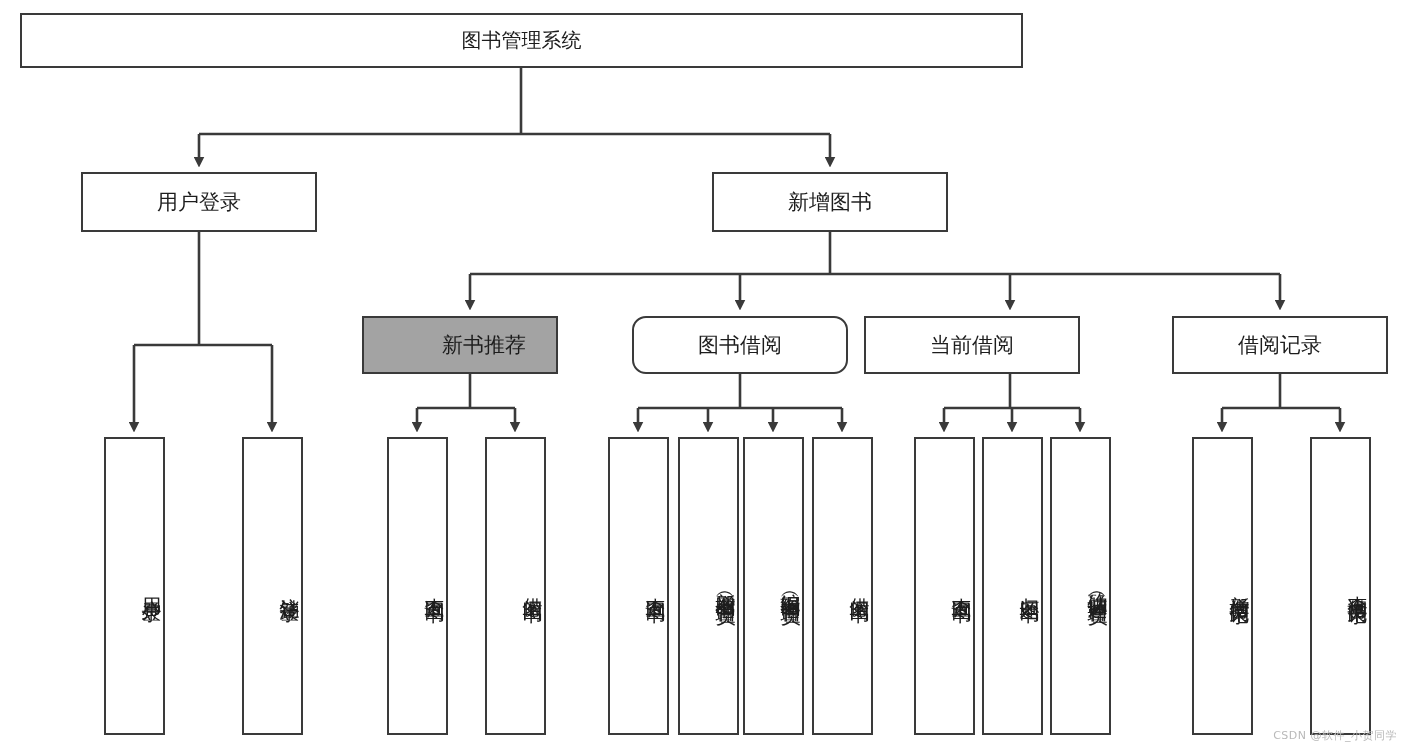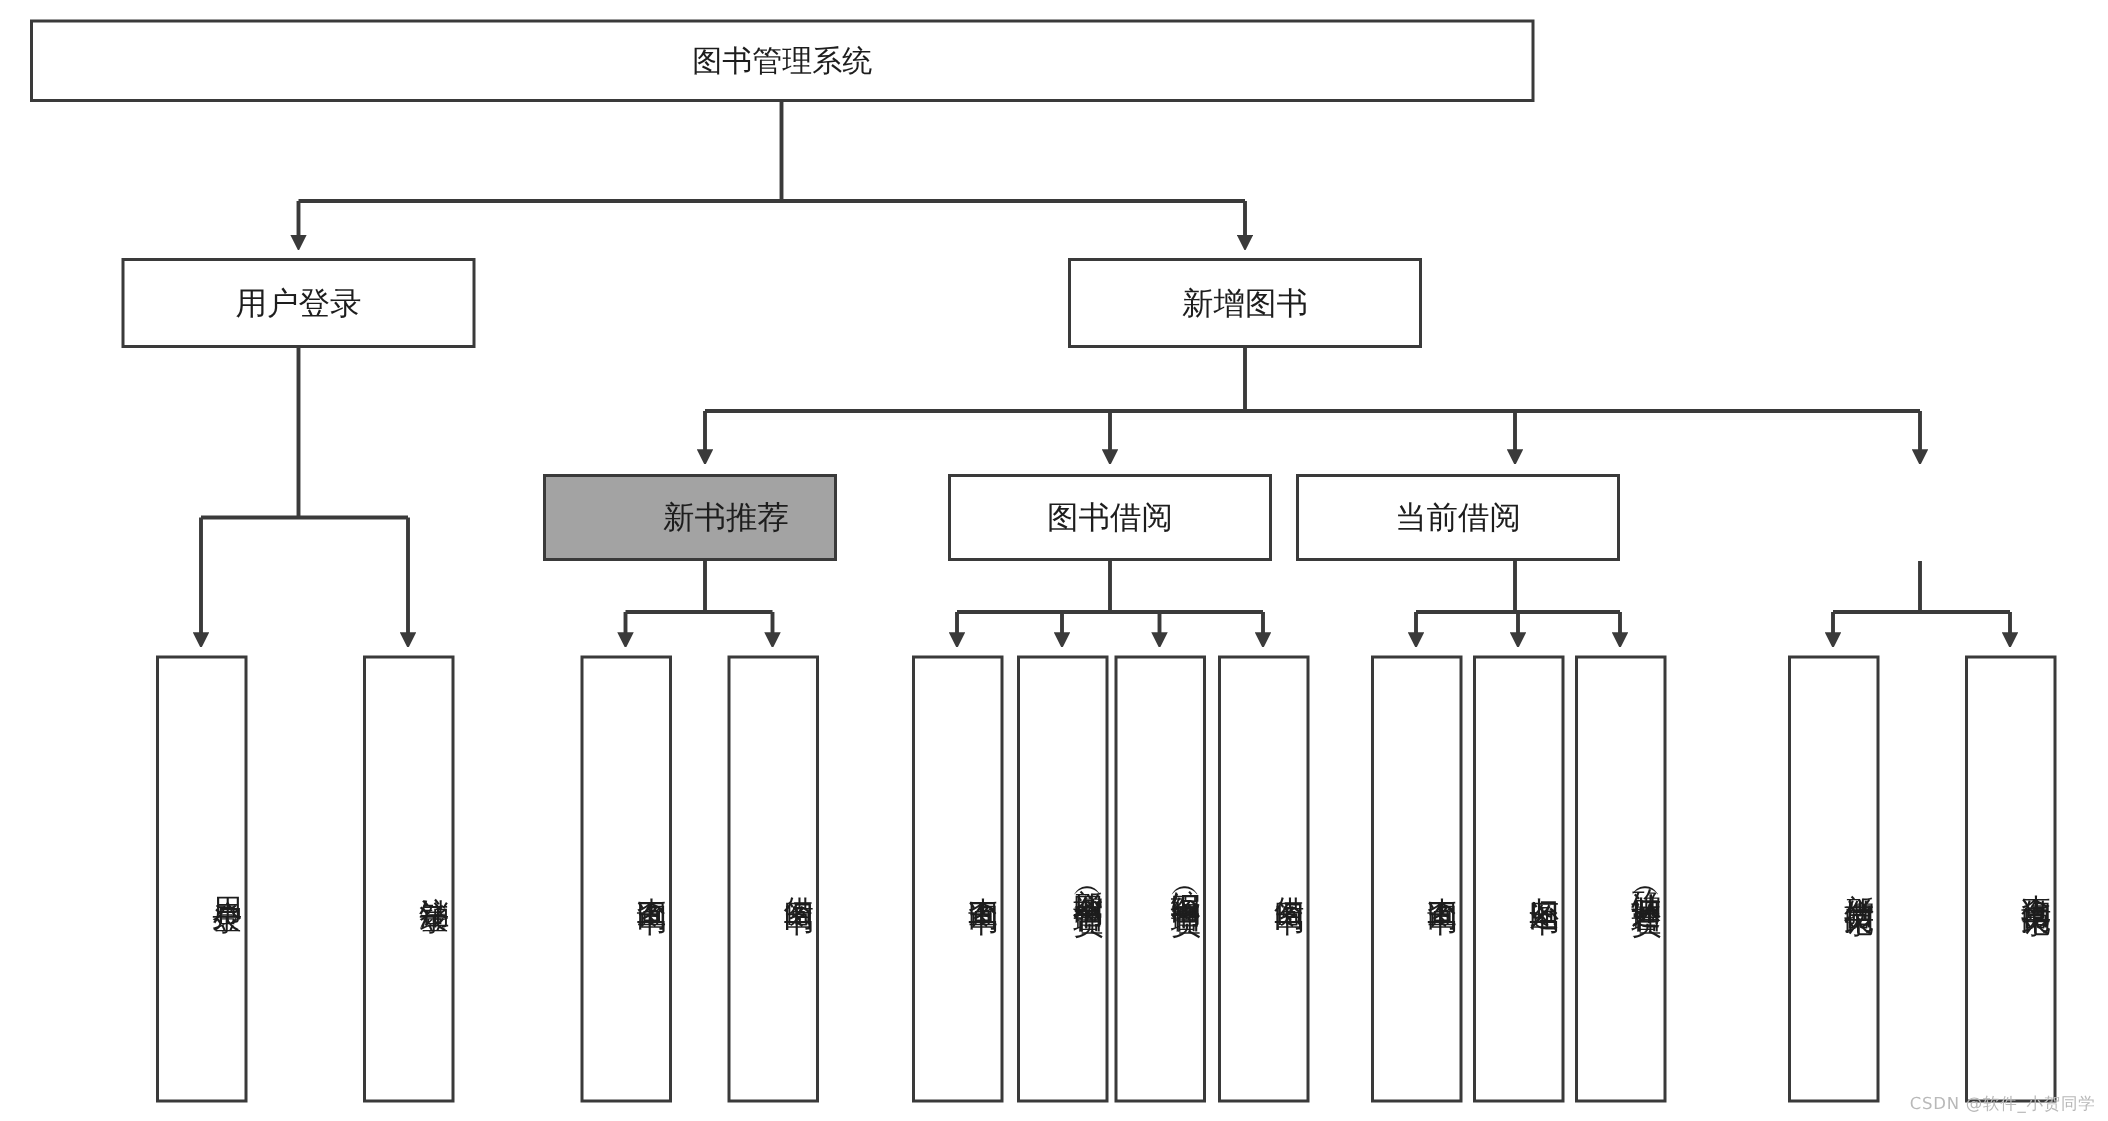--- a/index.html
+++ b/index.html
@@ -114,22 +114,23 @@
       <path d="M1340,408 L1340,423" marker-end="url(#arrow)"></path>
     </g>
   </svg>
 
   <div class="node root" style="left: 20px; top: 13px; width: 1003px; height: 55px; border-color: rgb(58, 58, 58); background: rgb(255, 255, 255); color: rgb(29, 29, 29);">图书管理系统</div>
 
   <div class="node h" style="left: 81px; top: 172px; width: 236px; height: 60px; border-color: rgb(58, 58, 58); background: rgb(255, 255, 255); color: rgb(29, 29, 29);">用户登录</div>
   <div class="node h" style="left: 712px; top: 172px; width: 236px; height: 60px; border-color: rgb(58, 58, 58); background: rgb(255, 255, 255); color: rgb(29, 29, 29);">新增图书</div>
 
   <div class="node h" style="left: 362px; top: 316px; width: 196px; height: 58px; border-color: rgb(58, 58, 58); background: #a3a3a3; color: rgb(29, 29, 29); padding-left: 48px;">新书推荐</div>
-  <div class="node h" style="left: 632px; top: 316px; width: 216px; height: 58px; border-color: rgb(58, 58, 58); background: rgb(255, 255, 255); color: rgb(29, 29, 29);">图书借阅</div>
+  <div class="node h" style="left: 632px; top: 316px; width: 216px; height: 58px; border-color: rgb(58, 58, 58); background: rgb(255, 255, 255); color: rgb(29, 29, 29); border-radius: 14px;">图书借阅</div>
   <div class="node h" style="left: 864px; top: 316px; width: 216px; height: 58px; border-color: rgb(58, 58, 58); background: rgb(255, 255, 255); color: rgb(29, 29, 29);">当前借阅</div>
+  <div class="node h" style="left: 1172px; top: 316px; width: 216px; height: 58px; border-color: rgb(58, 58, 58); background: rgb(255, 255, 255); color: rgb(29, 29, 29);">借阅记录</div>
 
   <div class="node leaf" style="left: 104px; top: 437px; width: 61px; height: 298px; border-color: rgb(58, 58, 58); background: rgb(255, 255, 255); color: rgb(29, 29, 29);">用户登录</div>
   <div class="node leaf" style="left: 242px; top: 437px; width: 61px; height: 298px; border-color: rgb(58, 58, 58); background: rgb(255, 255, 255); color: rgb(29, 29, 29);">注销登录</div>
   <div class="node leaf" style="left: 387px; top: 437px; width: 61px; height: 298px; border-color: rgb(58, 58, 58); background: rgb(255, 255, 255); color: rgb(29, 29, 29);">查询图书</div>
   <div class="node leaf" style="left: 485px; top: 437px; width: 61px; height: 298px; border-color: rgb(58, 58, 58); background: rgb(255, 255, 255); color: rgb(29, 29, 29);">借阅图书</div>
   <div class="node leaf" style="left: 608px; top: 437px; width: 61px; height: 298px; border-color: rgb(58, 58, 58); background: rgb(255, 255, 255); color: rgb(29, 29, 29);">查询图书</div>
   <div class="node leaf" style="left: 678px; top: 437px; width: 61px; height: 298px; border-color: rgb(58, 58, 58); background: rgb(255, 255, 255); color: rgb(29, 29, 29);">新增图书（管理员）</div>
   <div class="node leaf" style="left: 743px; top: 437px; width: 61px; height: 298px; border-color: rgb(58, 58, 58); background: rgb(255, 255, 255); color: rgb(29, 29, 29);">编辑图书（管理员）</div>
   <div class="node leaf" style="left: 812px; top: 437px; width: 61px; height: 298px; border-color: rgb(58, 58, 58); background: rgb(255, 255, 255); color: rgb(29, 29, 29);">借阅图书</div>
   <div class="node leaf" style="left: 914px; top: 437px; width: 61px; height: 298px; border-color: rgb(58, 58, 58); background: rgb(255, 255, 255); color: rgb(29, 29, 29);">查询图书</div>

